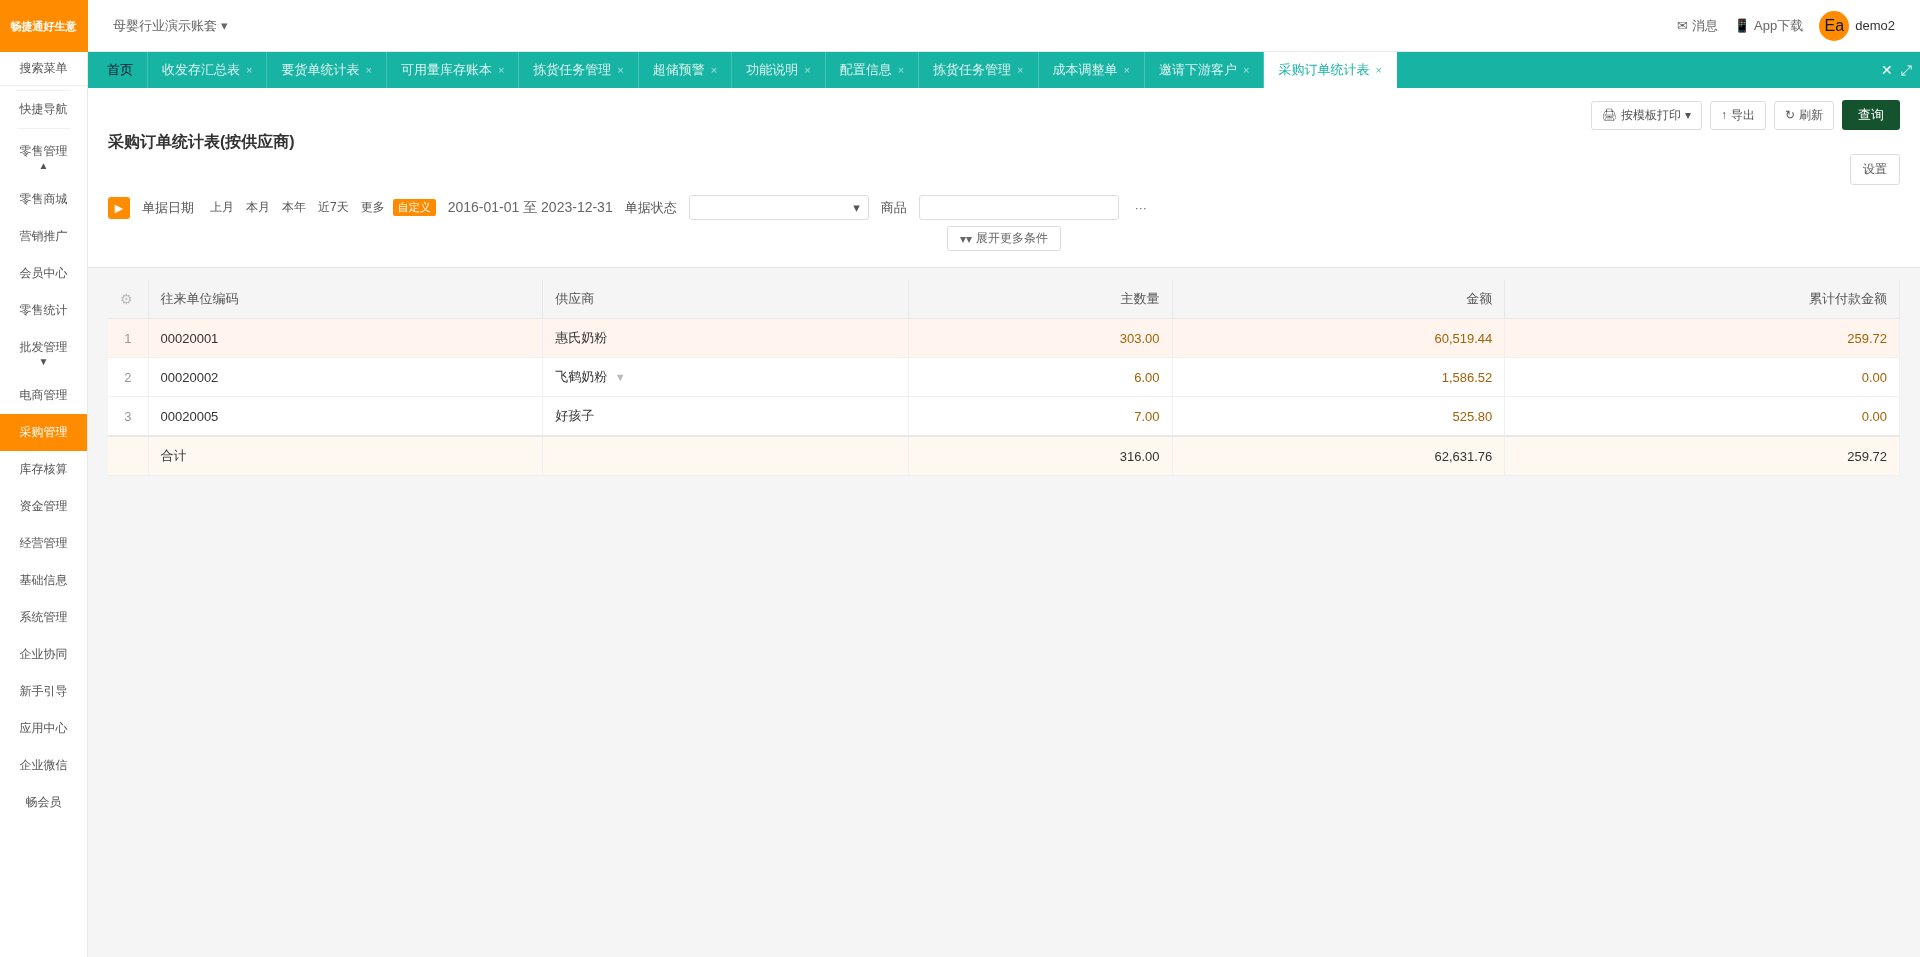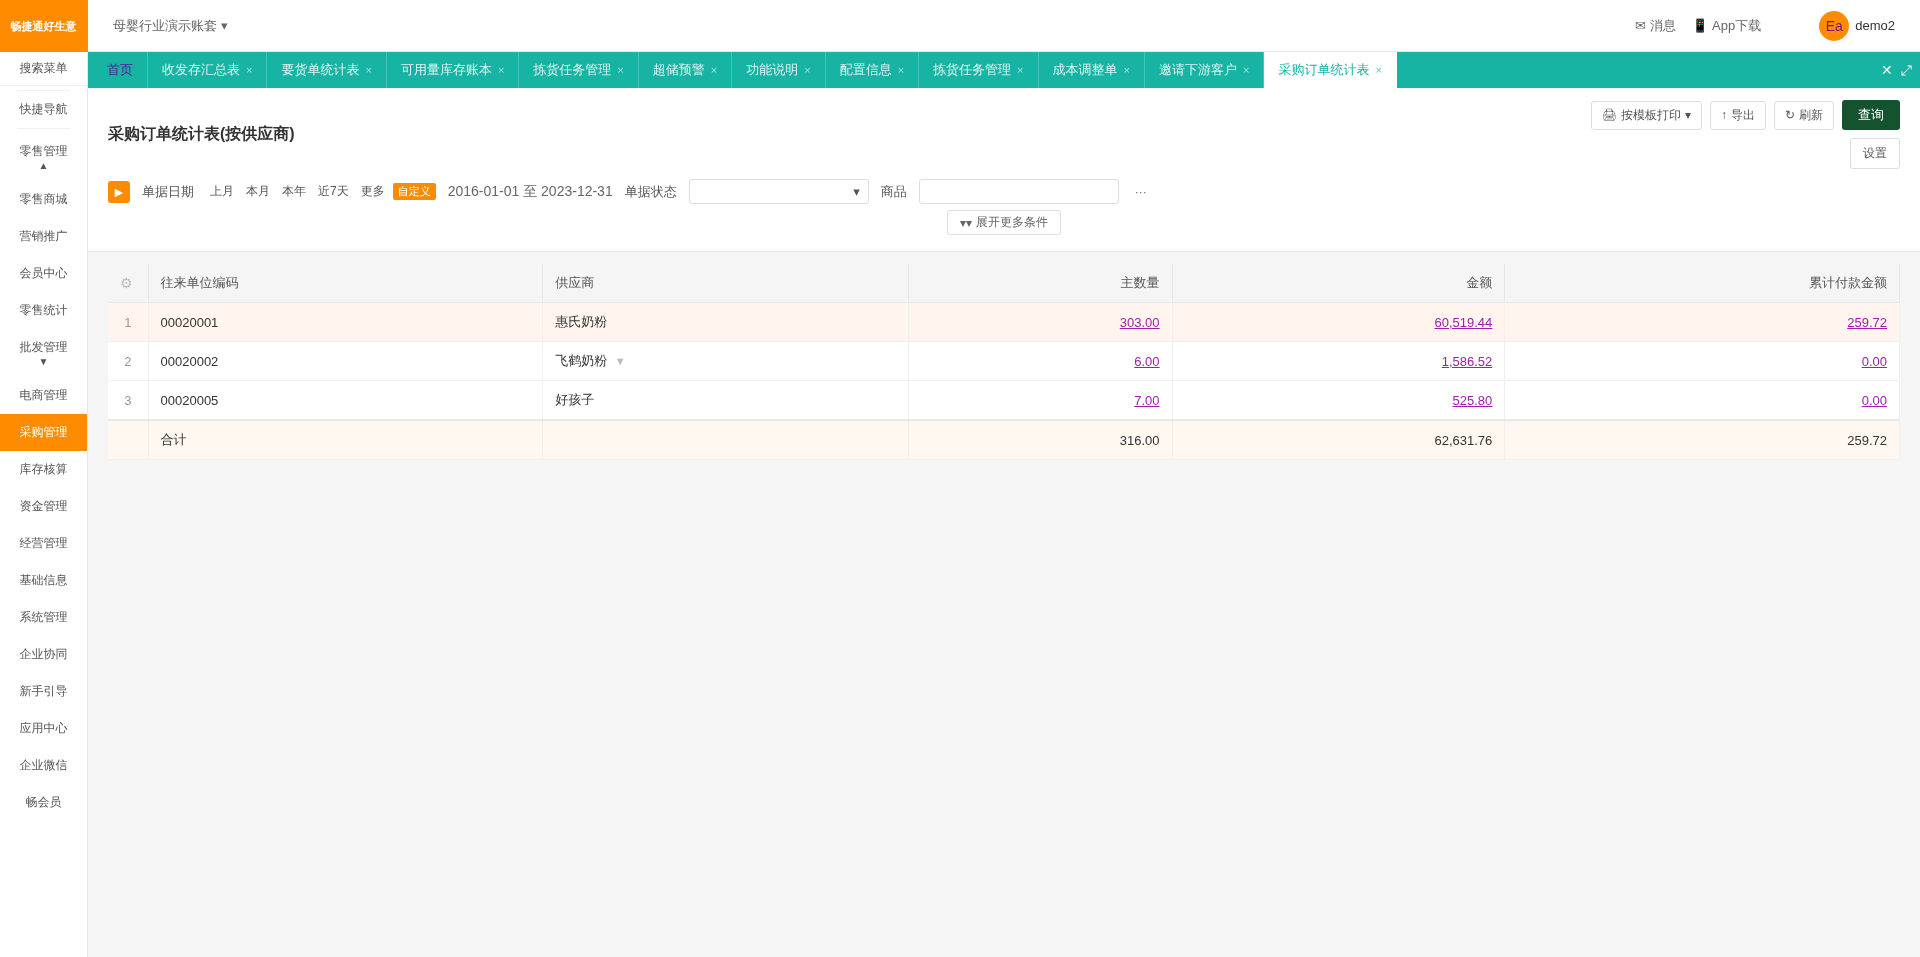--- a/index.html
+++ b/index.html
@@ -18,41 +18,41 @@
     
     .main { flex: 1; display: flex; flex-direction: column; overflow: hidden; }
 
     
     .topbar { height: 52px; background: #fff; border-bottom: 1px solid #e8e8e8; display: flex; align-items: center; padding: 0 25px; gap: 8px; flex-shrink: 0; }
     .topbar-dropdown { display: flex; align-items: center; gap: 4px; cursor: pointer; color: #666; font-size: 13px; }
     .topbar-actions { display: flex; align-items: center; gap: 16px; }
     .topbar-msg { display: flex; align-items: center; gap: 4px; color: #666; font-size: 13px; cursor: pointer; }
     .topbar-app { display: flex; align-items: center; gap: 4px; color: #666; font-size: 13px; cursor: pointer; }
     .topbar-user { display: flex; align-items: center; gap: 6px; cursor: pointer; }
-    .topbar-avatar { width: 30px; height: 30px; border-radius: 50%; background: #ff8c00; display: flex; align-items: center; justify-content: center; color: #701a75; font-size: 14px; margin-left: 42px; }
+    .topbar-avatar { width: 30px; height: 30px; border-radius: 50%; background: #ff8c00; display: flex; align-items: center; justify-content: center; color: #0f172a; font-size: 16px; }
 
     
     .tabbar { height: 36px; background: #17b3a3; display: flex; align-items: center; flex-shrink: 0; overflow: hidden; }
     .tab-item { height: 36px; padding: 0 14px; display: flex; align-items: center; gap: 6px; font-size: 13px; color: rgba(255,255,255,0.85); cursor: pointer; white-space: nowrap; border-right: 1px solid rgba(255,255,255,0.2); flex-shrink: 0; }
     .tab-item.active { background: #fff; color: #17b3a3; font-weight: 500; }
-    .tab-item.home { background: transparent; color: #4c1d95; padding-left: 19px; }
+    .tab-item.home { background: transparent; color: #0f172a; padding-left: 19px; }
     .tab-close { font-size: 11px; color: inherit; opacity: 0.7; }
     .tab-spacer { flex: 1; }
     .tab-controls { display: flex; align-items: center; padding: 0 8px; gap: 8px; color: #fff; }
 
     
     .page { flex: 1; background: #f5f5f5; overflow: hidden; display: flex; flex-direction: column; }
     .page-header { background: #fff; padding: 12px 20px 0 20px; border-bottom: 1px solid #e8e8e8; flex-shrink: 0; }
     .page-title-row { display: flex; align-items: center; justify-content: space-between; margin-bottom: 10px; }
     .page-title { font-size: 16px; font-weight: bold; color: #333; }
     .btn-print { display: flex; align-items: center; gap: 4px; border: 1px solid #ddd; background: #fff; padding: 5px 10px; border-radius: 3px; font-size: 12px; color: #555; cursor: pointer; }
     .btn-export { display: flex; align-items: center; gap: 4px; border: 1px solid #ddd; background: #fff; padding: 5px 10px; border-radius: 3px; font-size: 12px; color: #555; cursor: pointer; }
     .btn-refresh { display: flex; align-items: center; gap: 4px; border: 1px solid #ddd; background: #fff; padding: 5px 10px; border-radius: 3px; font-size: 12px; color: #555; cursor: pointer; }
     .btn-query { background: #14532d; color: #fff; border: none; padding: 6px 16px; border-radius: 3px; font-size: 13px; cursor: pointer; }
-    .btn-settings { border: 1px solid #ddd; background: #fff; padding: 6px 12px; border-radius: 3px; font-size: 12px; color: #555; cursor: pointer; display: block; margin-top: 4px; }
+    .btn-settings { border: 1px solid #ddd; background: #fff; padding: 6px 12px; border-radius: 3px; font-size: 12px; color: #555; cursor: pointer; display: block; margin-top: 20px; }
 
     
     .filter-area { padding: 10px 20px; background: #fff; border-bottom: 1px solid #e8e8e8; flex-shrink: 0; }
     .filter-row { display: flex; align-items: center; gap: 12px; flex-wrap: wrap; }
     .filter-expand-btn { width: 22px; height: 22px; background: #ff8c00; color: #fff; border: none; border-radius: 3px; cursor: pointer; display: flex; align-items: center; justify-content: center; font-size: 14px; flex-shrink: 0; }
     .filter-label { font-size: 13px; color: #555; white-space: nowrap; }
     .filter-date-shortcuts { display: flex; align-items: center; gap: 4px; }
     .date-shortcut { font-size: 12px; color: #555; cursor: pointer; padding: 2px 4px; }
     .date-tag-custom { background: #ff8c00; color: #fff; font-size: 11px; padding: 1px 5px; border-radius: 2px; cursor: pointer; }
     .filter-date-range { font-size: 14px; color: #666; }
@@ -64,21 +64,21 @@
 
     
     .table-container { flex: 1; overflow: auto; padding: 12px 20px; }
     .data-table { width: 100%; border-collapse: collapse; background: #fff; }
     .data-table th { background: #f5f5f5; padding: 10px 12px; text-align: left; font-size: 13px; font-weight: 500; color: #555; border-bottom: 1px solid #e8e8e8; border-right: 1px solid #e8e8e8; }
     .data-table th.right { text-align: right; }
     .data-table td { padding: 10px 12px; font-size: 13px; color: #333; border-bottom: 1px solid #f0f0f0; border-right: 1px solid #f0f0f0; }
     .data-table td.center { text-align: center; }
     .data-table td.right { text-align: right; }
     .data-table tr.row-highlighted td { background: #fff5ee; }
-    .data-table a { color: #a21caf; text-decoration: underline; cursor: pointer; }
+    .data-table a { color: #a16207; cursor: pointer; }
     .data-table .row-num { color: #999; text-align: center; }
     .settings-icon { color: #bbb; font-size: 14px; }
     .expand-icon { color: #bbb; font-size: 11px; }
 
     
     .table-footer { background: #fff; border-top: 2px solid #e8e8e8; }
     .table-footer td { padding: 10px 12px; font-size: 13px; font-weight: 500; color: #333; background: #fff8f0; }
     .table-footer td.right { text-align: right; padding-left: 16px; }
 
     

